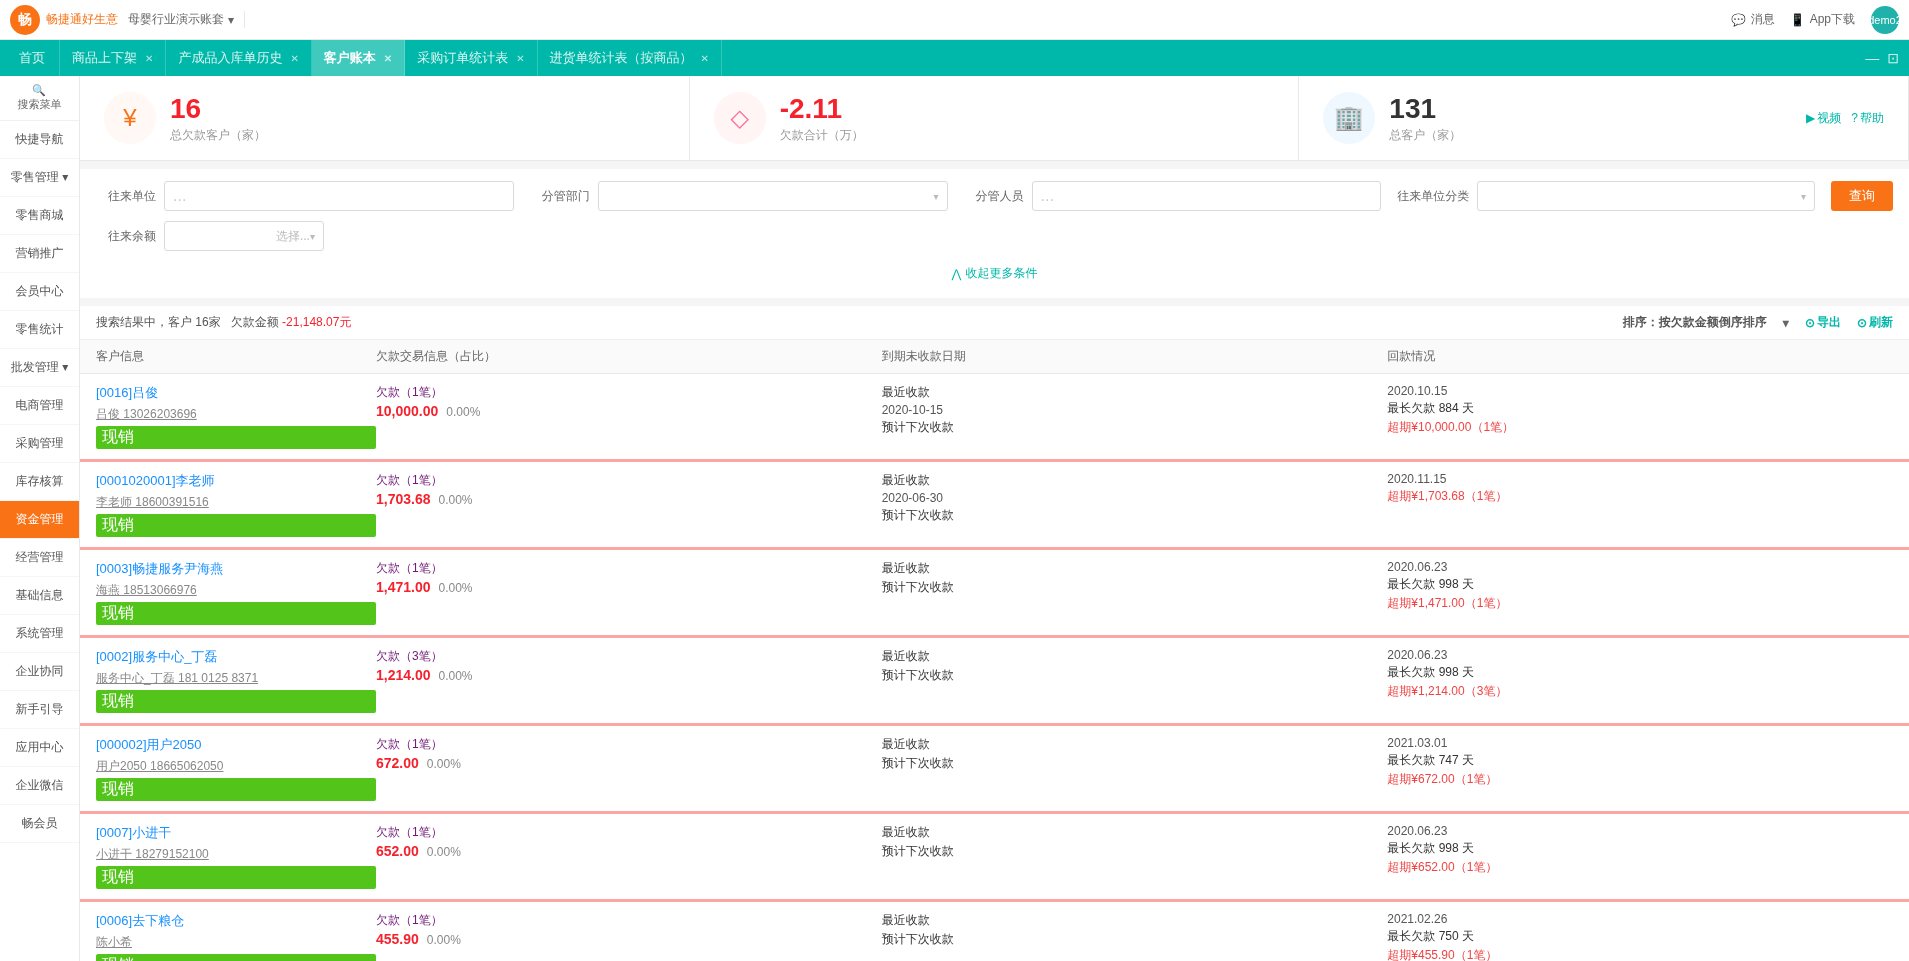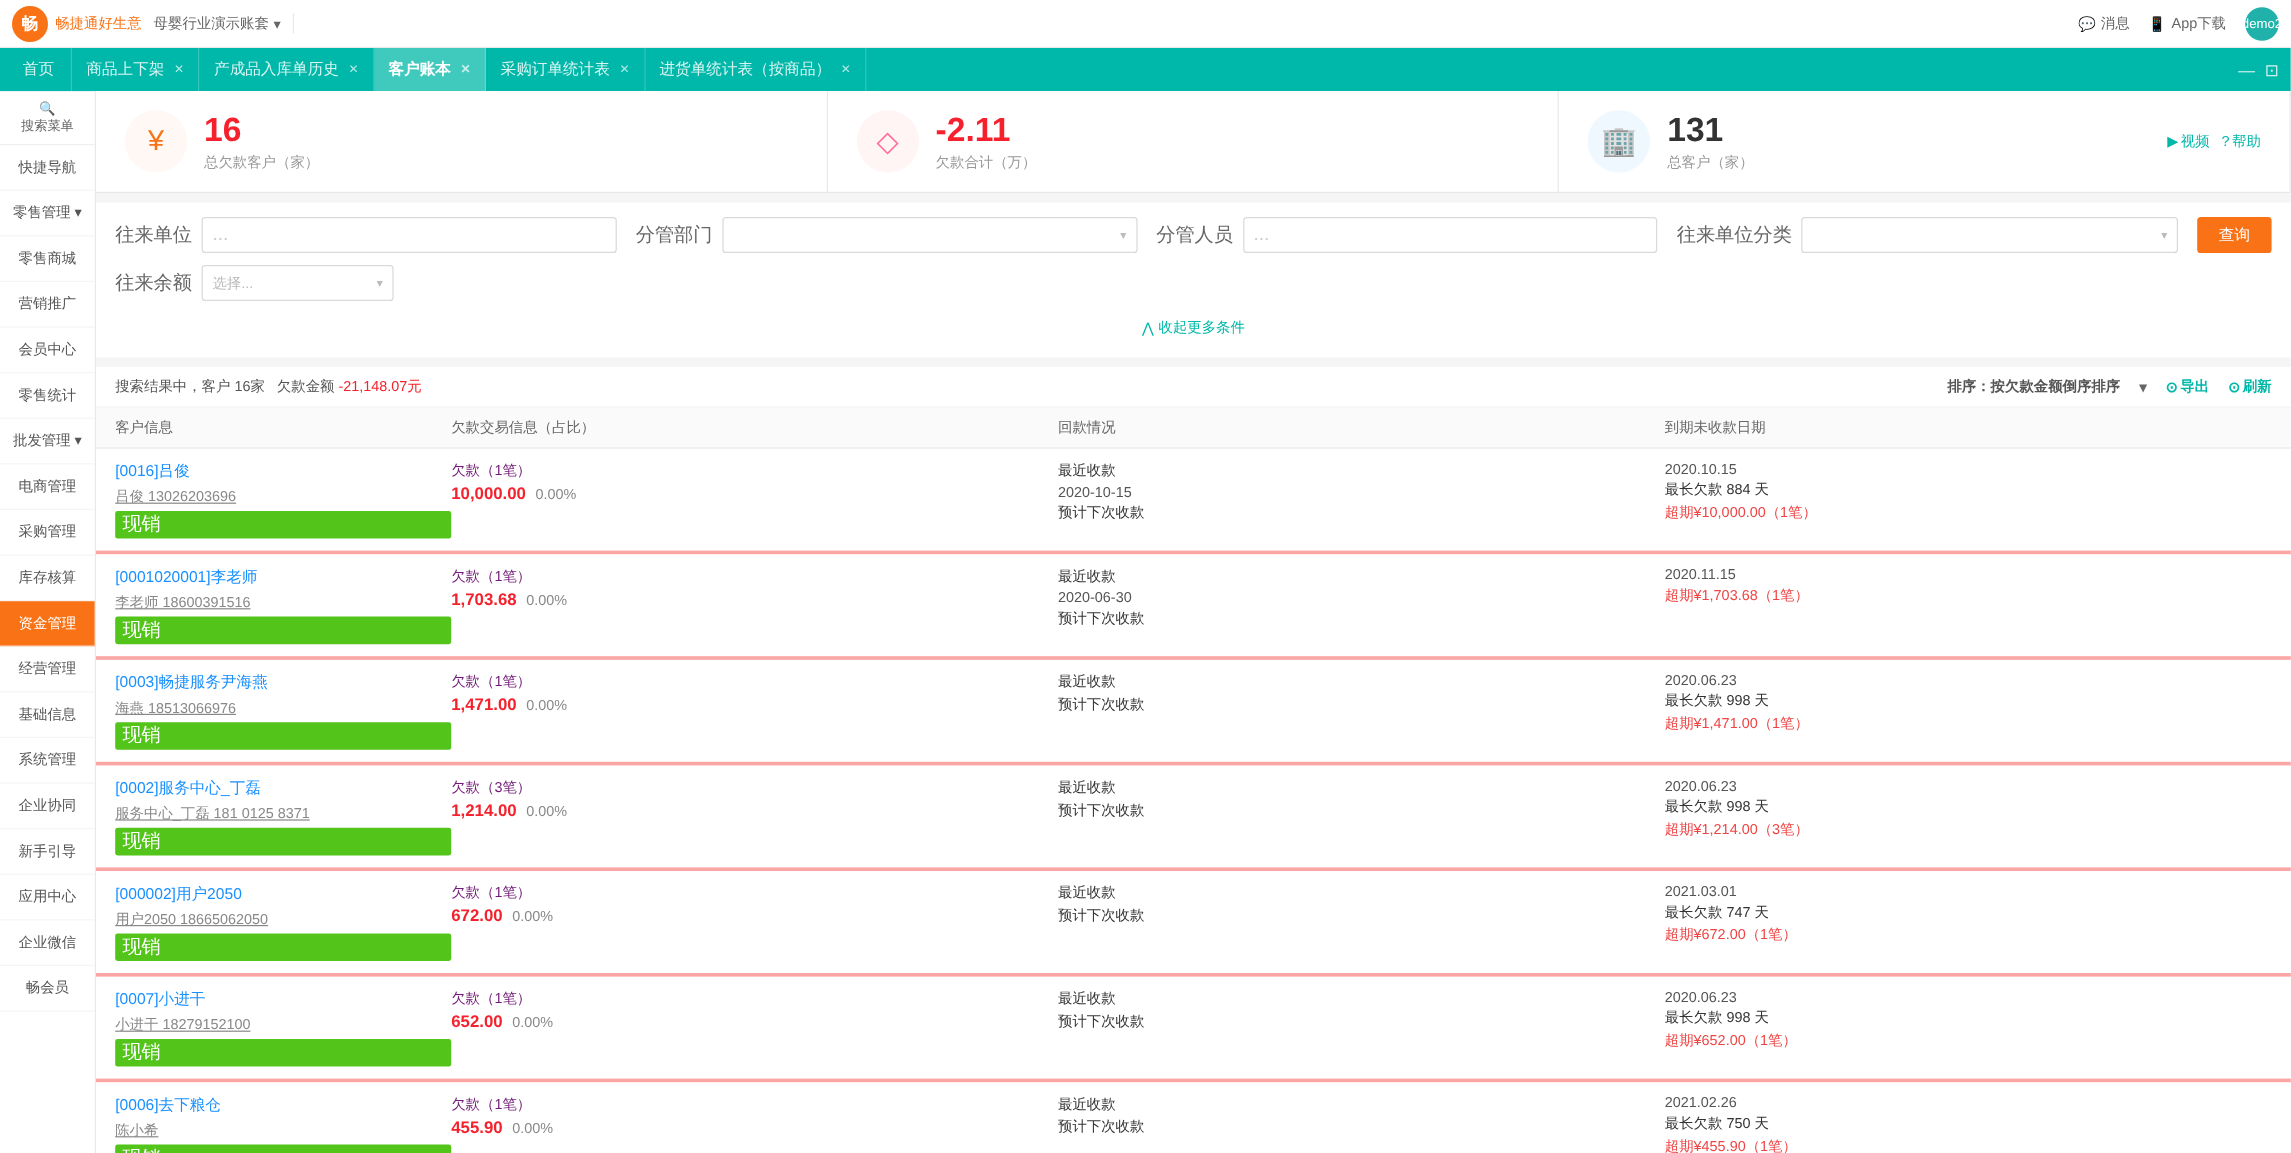--- a/index.html
+++ b/index.html
@@ -47,21 +47,21 @@
     .stat-value { font-size: 28px; font-weight: bold; }
     .stat-value.red { color: #f5222d; }
     .stat-value.dark { color: #333; }
     .stat-label { font-size: 12px; color: #999; margin-top: 2px; }
     .stat-top-right { margin-left: auto; display: flex; gap: 10px; font-size: 12px; color: #666; align-items: flex-start; }
 
     
     .filter-area { background: #fff; padding: 12px 16px; margin-bottom: 8px; }
     .filter-row { display: flex; align-items: center; gap: 16px; margin-bottom: 10px; }
     .filter-field { display: flex; align-items: center; gap: 8px; flex: 1; }
-    .filter-label { color: #666; font-size: 16px; white-space: nowrap; min-width: 60px; text-align: right; }
+    .filter-label { color: #666; font-size: 12px; white-space: nowrap; min-width: 60px; text-align: right; }
     .filter-input { flex: 1; height: 30px; border: 1px solid #d9d9d9; border-radius: 3px; padding: 0 8px; font-size: 12px; color: #333; outline: none; display: flex; align-items: center; justify-content: space-between; cursor: pointer; }
     .filter-dots { color: #ccc; font-size: 16px; }
     .filter-arrow { color: #bbb; font-size: 10px; }
     .search-btn { background: #f97316; color: white; border: none; padding: 6px 18px; border-radius: 3px; cursor: pointer; font-size: 13px; }
     .collapse-btn { color: #00b8a9; cursor: pointer; font-size: 12px; text-align: center; padding: 4px 0; display: flex; align-items: center; justify-content: center; gap: 4px; }
 
     
     .result-bar { background: #fff; padding: 8px 16px; display: flex; align-items: center; justify-content: space-between; border-bottom: 1px solid #f0f0f0; }
     .result-info { font-size: 12px; color: #555; }
     .result-info span.red { color: #f5222d; }
@@ -282,21 +282,21 @@
             <div class="filter-input">
               <span></span>
               <span class="filter-arrow">▾</span>
             </div>
           </div>
           <button class="search-btn">查询</button>
         </div>
         <div class="filter-row">
           <div class="filter-field">
             <label class="filter-label">往来余额</label>
-            <div class="filter-input" style="max-width:160px;">
+            <div class="filter-input" style="max-width:160px;justify-content:flex-end;">
               <span style="color:#bbb;">选择...</span>
               <span class="filter-arrow">▾</span>
             </div>
           </div>
         </div>
         <div class="collapse-btn">
           <span>⋀</span>
           <span>收起更多条件</span>
         </div>
       </div>
@@ -320,22 +320,22 @@
             <span>⊙</span>
             <span>刷新</span>
           </span>
         </div>
       </div>
 
       <div class="table-wrapper">
         <div class="table-header">
           <span>客户信息</span>
           <span>欠款交易信息（占比）</span>
+          <span>到期未收款日期</span>
           <span>回款情况</span>
-          <span>到期未收款日期</span>
         </div>
 
         <div class="table-row">
           <div class="col">
             <span class="customer-name">[0016]吕俊</span>
             <span class="customer-sub">吕俊 13026203696</span>
             <span class="status-tag">现销</span>
           </div>
           <div class="col">
             <span class="debt-detail">欠款（1笔）</span>

